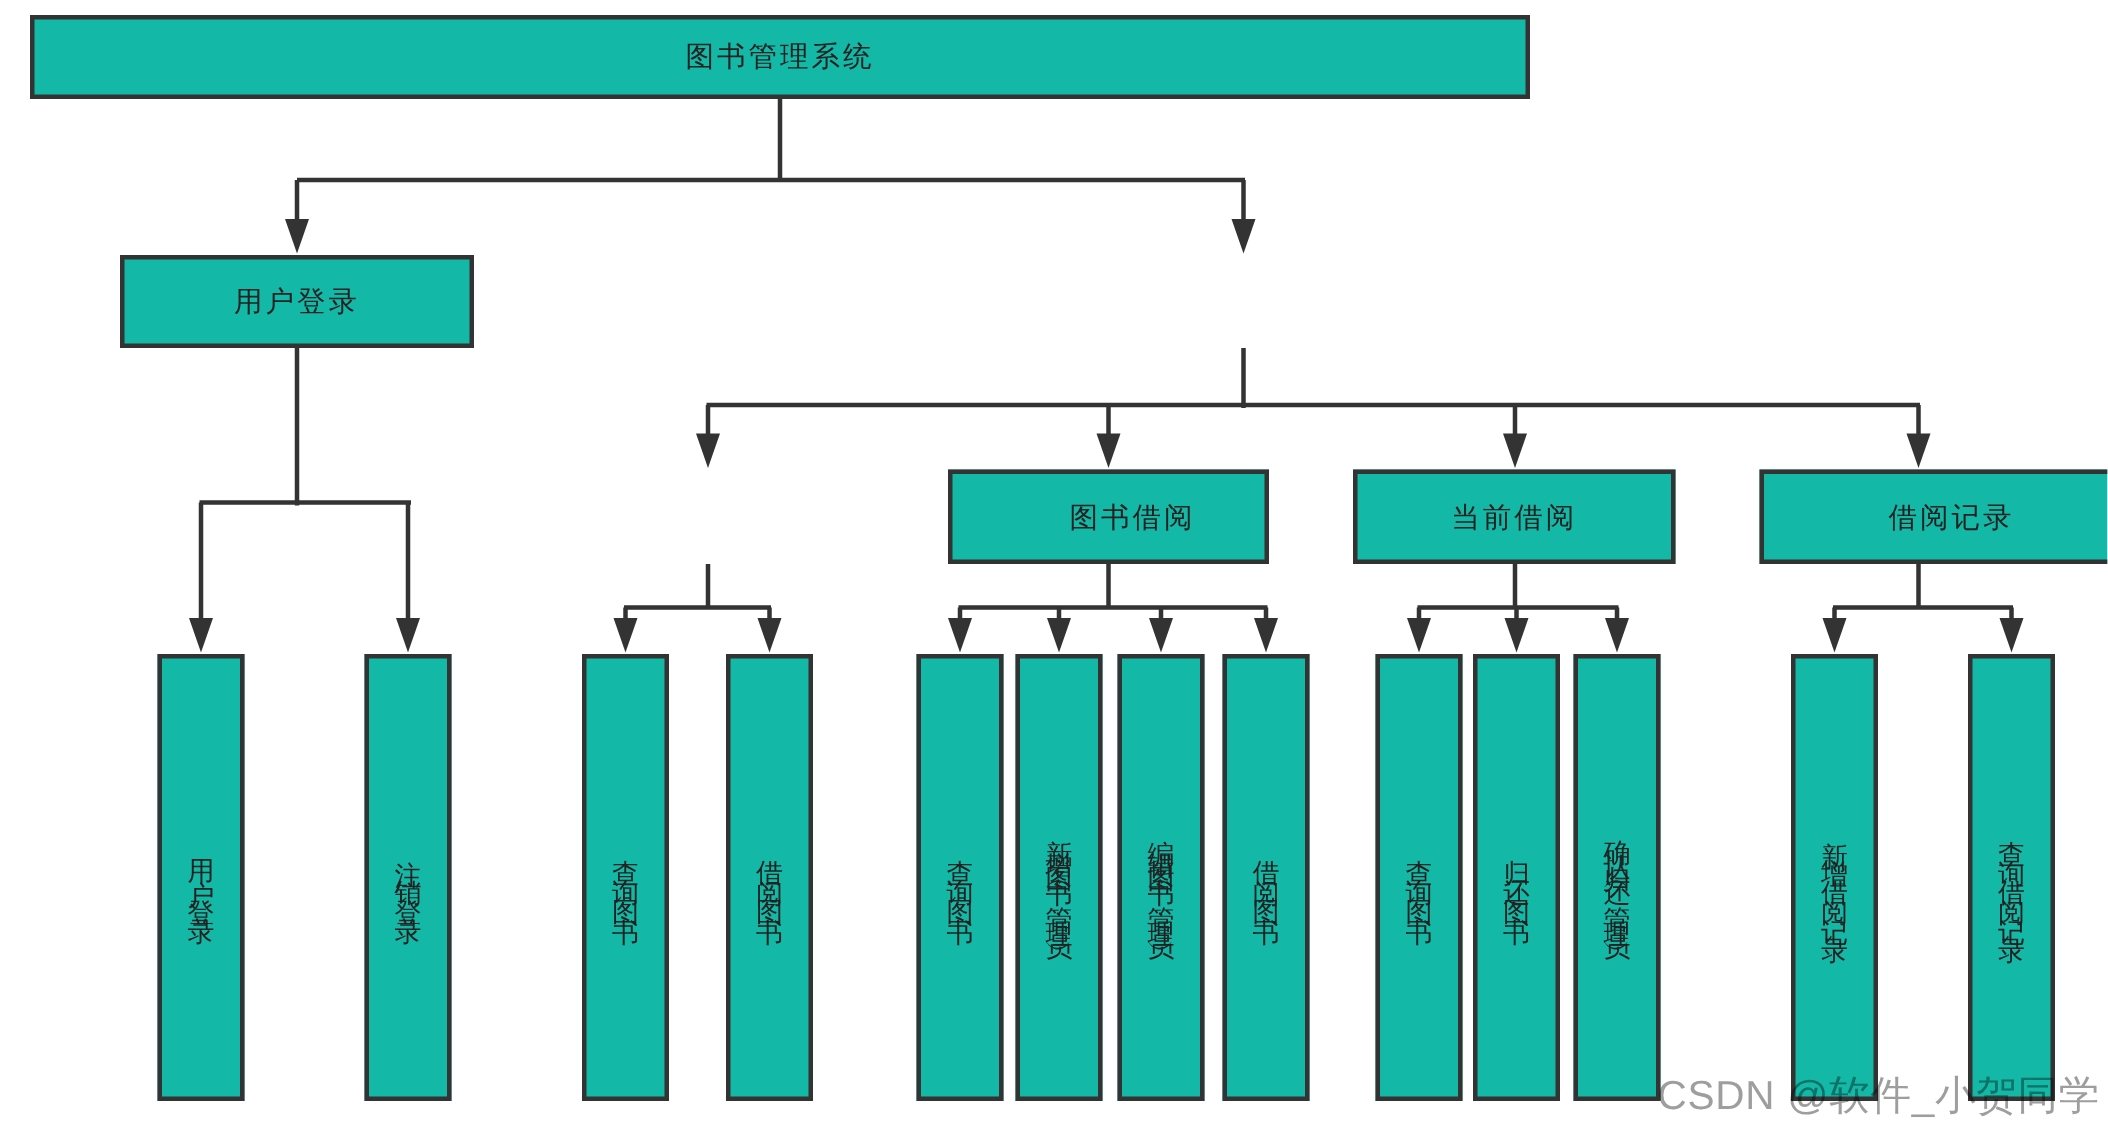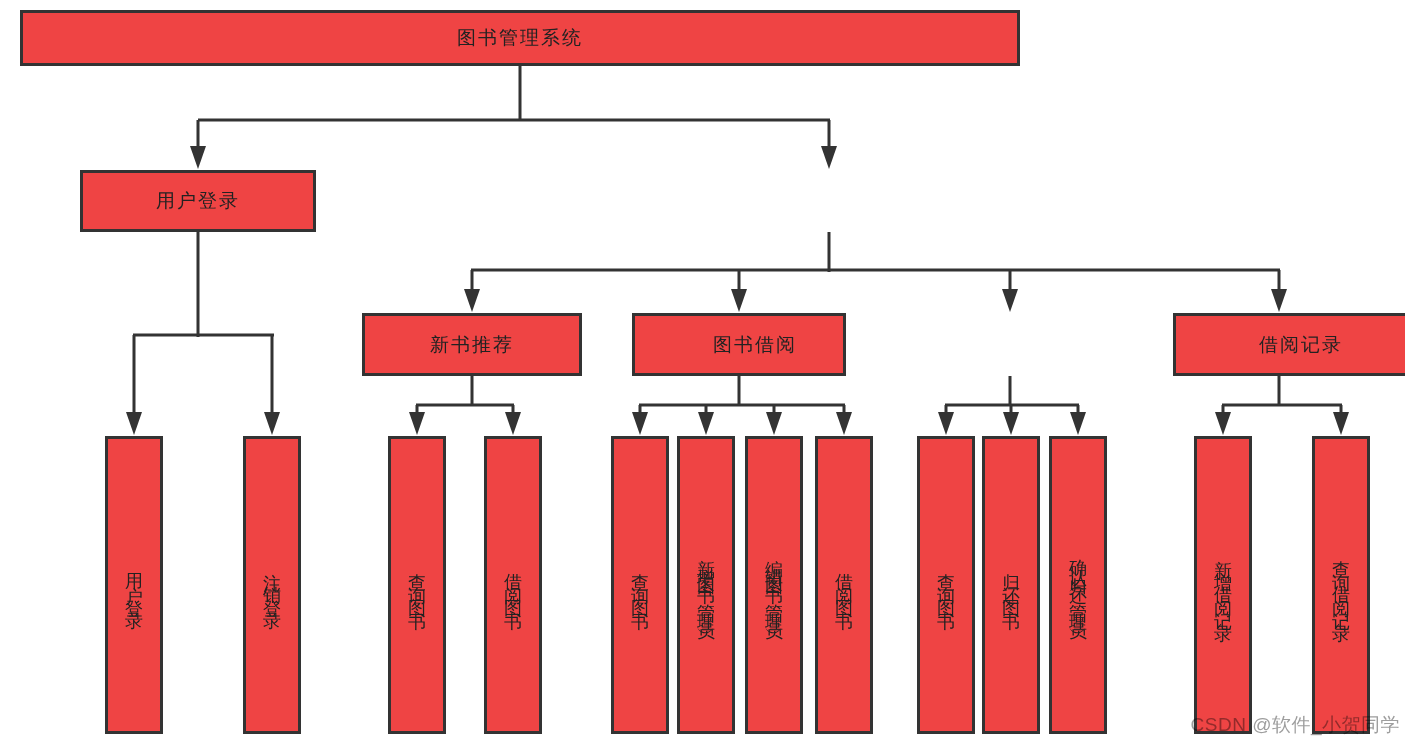--- a/index.html
+++ b/index.html
@@ -10,21 +10,21 @@
     background: #ffffff;
     font-family: "Liberation Sans", sans-serif;
     overflow: hidden;
   }
   .canvas svg { position: absolute; left: 0; top: 0; z-index: 0; }
   .ln { stroke: #333333; stroke-width: 3; fill: none; }
   .tri { fill: #333333; stroke: none; }
   .box {
     position: absolute;
     box-sizing: border-box;
-    background: #ef4444;
+    background: #14b8a6;
     border: 3px solid #333333;
     color: #222222;
     z-index: 1;
   }
   .hbox {
     display: flex;
     align-items: center;
     justify-content: center;
     font-size: 19px;
     letter-spacing: 2px;
@@ -37,21 +37,21 @@
     font-size: 18px;
     letter-spacing: 13px;
     line-height: 52px;
   }
   .vbox.long { letter-spacing: 9px; }
   .watermark {
     position: absolute;
     top: 712px;
     right: 5px;
     z-index: 5;
-    font-size: 19px;
+    font-size: 27px;
     color: #9e9e9e;
     letter-spacing: 0.5px;
     mix-blend-mode: multiply;
     white-space: nowrap;
   }
 </style>
 </head>
 <body>
 
 <div class="canvas">
@@ -101,22 +101,22 @@
     <polygon class="tri" points="1003,412 1019,412 1011,435"></polygon>
     <polygon class="tri" points="1070,412 1086,412 1078,435"></polygon>
     <polygon class="tri" points="1215,412 1231,412 1223,435"></polygon>
     <polygon class="tri" points="1333,412 1349,412 1341,435"></polygon>
   </svg>
 
   <div class="box hbox" style="left:20px; top:10px; width:1000px; height:56px;">图书管理系统</div>
 
   <div class="box hbox" style="left:80px; top:170px; width:236px; height:62px;">用户登录</div>
 
-  <div class="box hbox" style="left:362px; top:313px; width:220px; height:63px;">新书推荐</div>
   <div class="box hbox" style="left:632px; top:313px; width:214px; height:63px;padding-left:32px;">图书借阅</div>
+  <div class="box hbox" style="left:902px; top:313px; width:215px; height:63px;">当前借阅</div>
   <div class="box hbox" style="left:1173px; top:313px; width:256px; height:63px;">借阅记录</div>
 
   <div class="box vbox" style="left:105px; top:436px; width:58px; height:298px;">用户登录</div>
   <div class="box vbox" style="left:243px; top:436px; width:58px; height:298px;">注销登录</div>
 
   <div class="box vbox" style="left:388px; top:436px; width:58px; height:298px;">查询图书</div>
   <div class="box vbox" style="left:484px; top:436px; width:58px; height:298px;">借阅图书</div>
 
   <div class="box vbox" style="left:611px; top:436px; width:58px; height:298px;">查询图书</div>
   <div class="box vbox long" style="left:677px; top:436px; width:58px; height:298px;">新增图书（管理员）</div>

